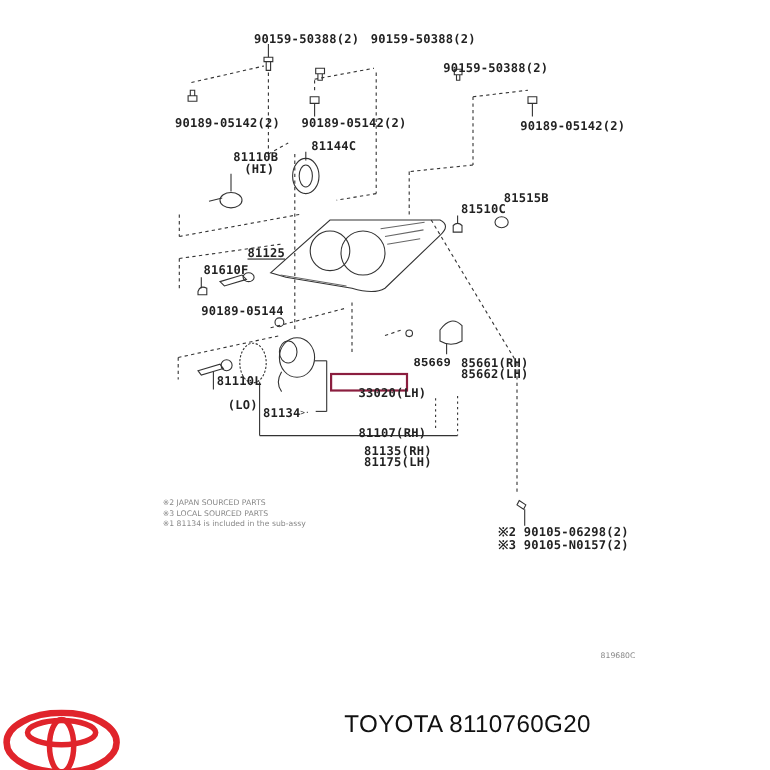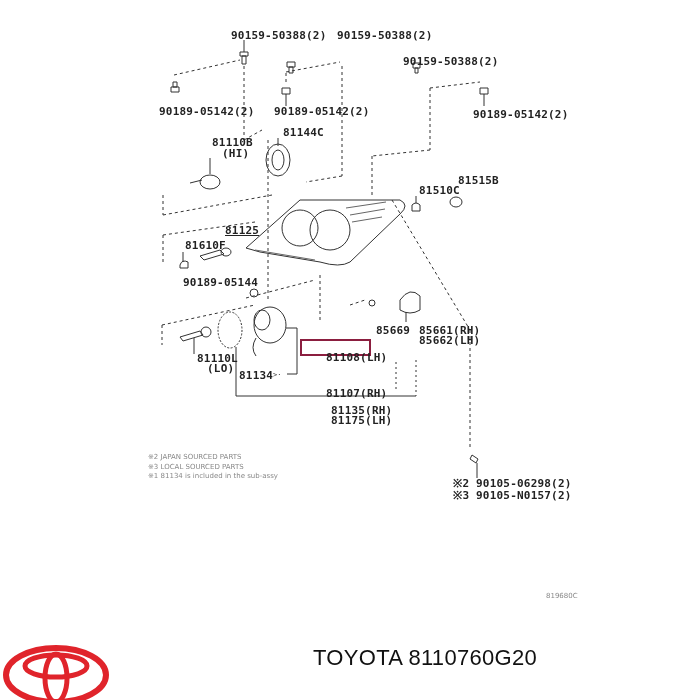--- a/index.html
+++ b/index.html
@@ -115,26 +115,26 @@
 <div class="lbl" style="left:253px;top:107px;">90189-05142(2)</div>
 <div class="lbl" style="left:452px;top:110px;">90189-05142(2)</div>
 <div class="lbl" style="left:262px;top:128px;">81144C</div>
 <div class="lbl" style="left:191px;top:138px;">81110B</div>
 <div class="lbl" style="left:201px;top:149px;">(HI)</div>
 <div class="lbl" style="left:437px;top:176px;">81515B</div>
 <div class="lbl" style="left:398px;top:186px;">81510C</div>
 <div class="lbl" style="left:204px;top:226px;text-decoration:underline;">81125</div>
 <div class="lbl" style="left:164px;top:241px;">81610F</div>
 <div class="lbl" style="left:162px;top:278px;">90189-05144</div>
-<div class="lbl" style="left:355px;top:326px;">85669</div>
+<div class="lbl" style="left:355px;top:326px;font-family:Liberation Mono, monospace;">85669</div>
 <div class="lbl" style="left:398px;top:326px;">85661(RH)</div>
 <div class="lbl" style="left:398px;top:336px;">85662(LH)</div>
 <div class="lbl" style="left:305px;top:343px;margin-top:46px;">81107(RH)</div>
-<div class="lbl" style="left:305px;top:353px;">81108(LH)</div>
-<div class="lbl" style="left:176px;top:354px;">81110L</div>
+<div class="lbl" style="left:305px;top:353px;">33020(LH)</div>
+<div class="lbl" style="left:176px;top:342px;">81110L</div>
 <div class="lbl" style="left:186px;top:364px;">(LO)</div>
 <div class="lbl" style="left:218px;top:371px;text-align:right;">81134</div>
 <div class="lbl" style="left:310px;top:406px;">81135(RH)</div>
 <div class="lbl" style="left:310px;top:416px;">81175(LH)</div>
 <div class="lbl" style="left:432px;top:479px;">※2 90105-06298(2)</div>
 <div class="lbl" style="left:432px;top:491px;">※3 90105-N0157(2)</div>
 
 <div class="note" style="left:148px;top:443px;margin-top:29px;">※1 81134 is included in the sub-assy</div>
 <div class="note" style="left:148px;top:453px;">※2 JAPAN SOURCED PARTS</div>
 <div class="note" style="left:148px;top:463px;">※3 LOCAL SOURCED PARTS</div>

